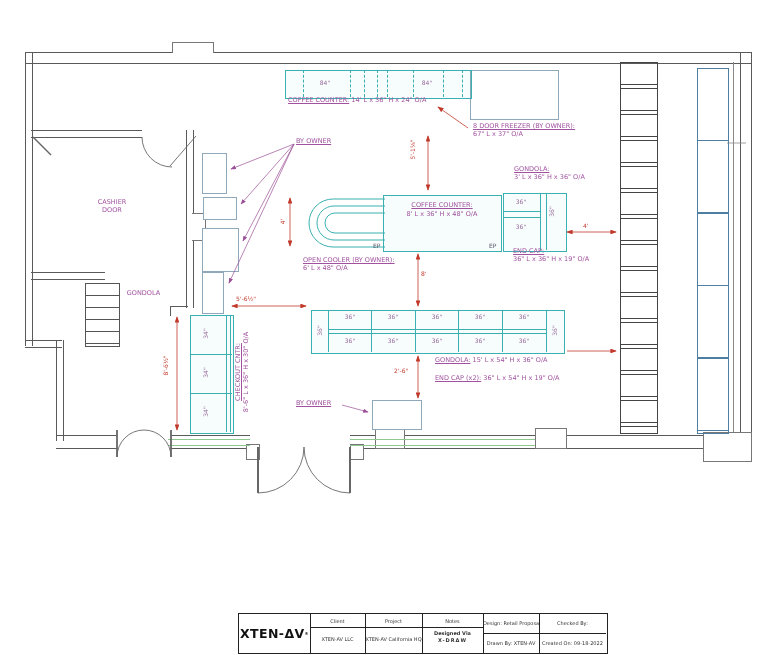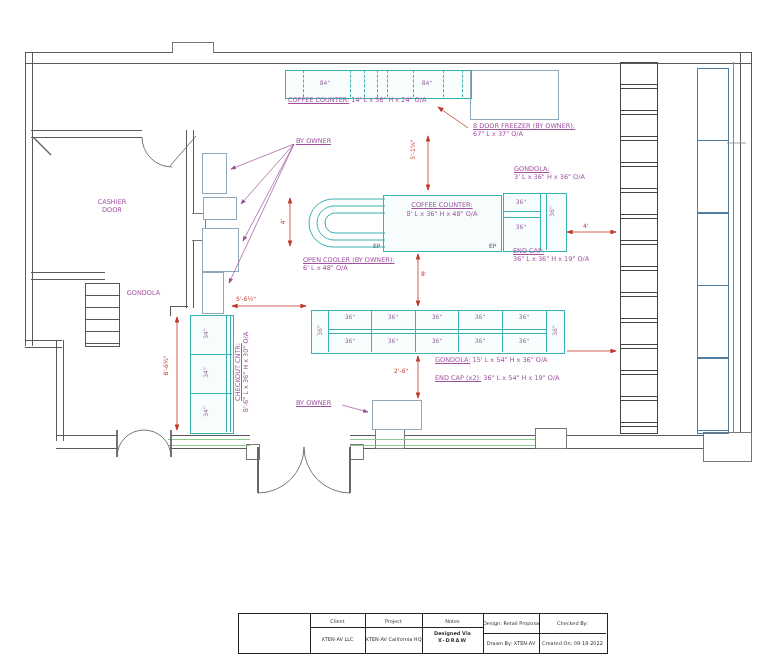--- a/index.html
+++ b/index.html
@@ -243,20 +243,24 @@
 
   <div class="tb">
     <div class="v" style="left:71px"></div>
     <div class="v" style="left:126px"></div>
     <div class="v" style="left:183px"></div>
     <div class="v" style="left:244px"></div>
     <div class="v" style="left:300px"></div>
     <div class="h" style="left:71px;top:13px;width:173px"></div>
     <div class="h" style="left:244px;top:19px;width:123px"></div>
 
+    <div class="logo">
+        <span>XTEN-ΔV</span>
+        <sup>®</sup>
+      </div>
 
     <div class="cell" style="left:71px;top:4px;width:55px">Client</div>
     <div class="cell" style="left:71px;top:22px;width:55px">XTEN-AV LLC</div>
 
     <div class="cell" style="left:126px;top:4px;width:57px">Project</div>
     <div class="cell" style="left:126px;top:22px;width:57px">XTEN-AV California HQ</div>
 
     <div class="cell" style="left:183px;top:4px;width:61px">Notes</div>
     <div class="cell dvia" style="left:183px;top:16px;width:61px">Designed Via</div>
     <div class="cell xdraw" style="left:183px;top:23px;width:61px">X-DRΔW</div>

